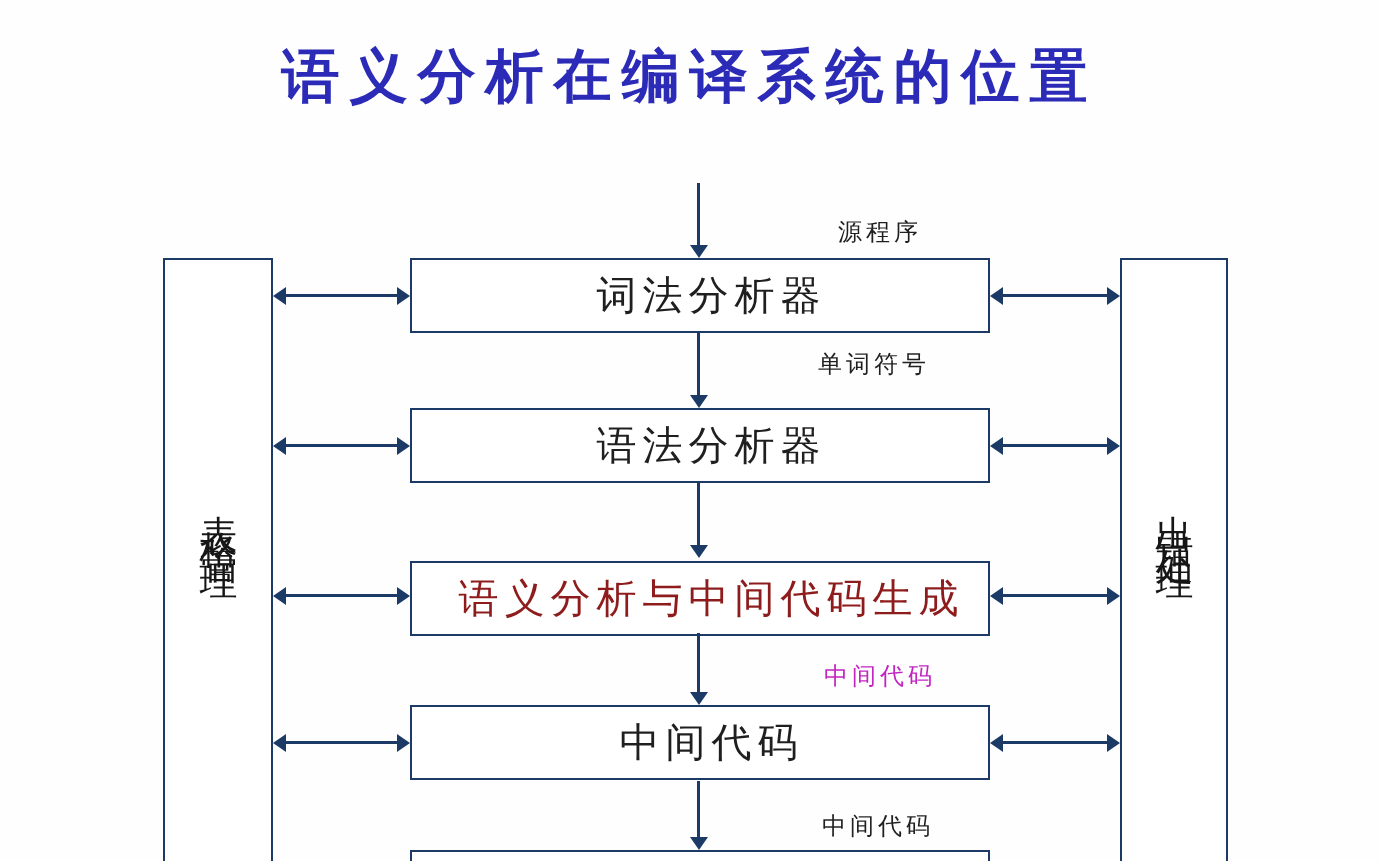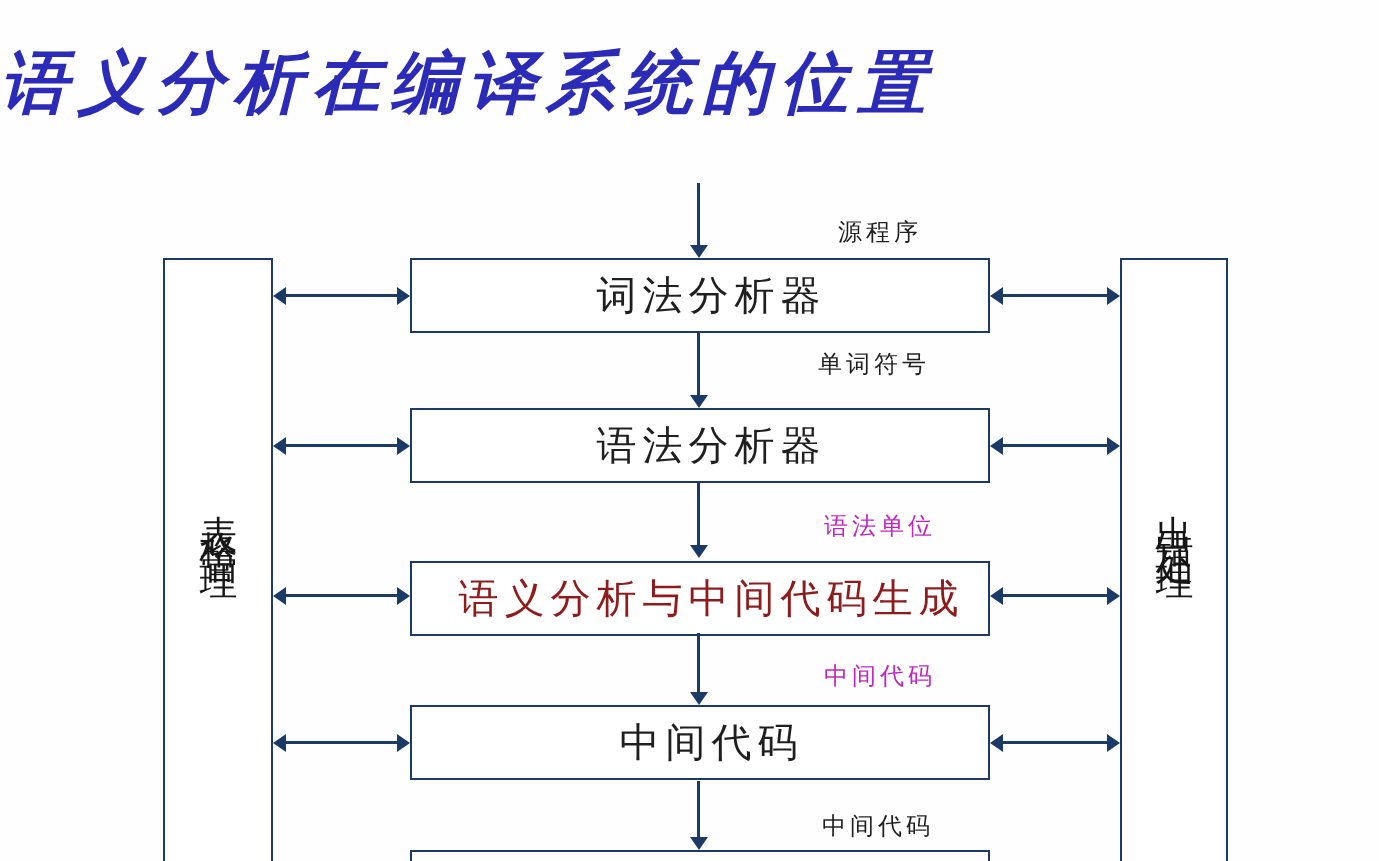--- a/index.html
+++ b/index.html
@@ -14,23 +14,23 @@
     height: 861px;
     overflow: hidden;
     background: #fefefe;
   }
   
   .title {
     position: absolute;
     left: 0;
     right: 0;
     top: 38px;
-    font-size: 68px;
+    text-align: center;
+    font-size: 58px;
     font-weight: bold;
-    font-style: italic;
     letter-spacing: 10px;
     color: var(--title, #2b2bb8);
     font-family: "DejaVu Serif", "Liberation Serif", serif;
   }
   
   .pbox {
     position: absolute;
     left: 410px;
     width: 580px;
     height: 75px;
@@ -151,17 +151,16 @@
   <div class="h-arrow" style="left:286px; width:111px; top:594px;"></div>
   <div class="h-arrow" style="left:286px; width:111px; top:741px;"></div>
 
   <div class="h-arrow" style="left:1003px; width:104px; top:294px;"></div>
   <div class="h-arrow" style="left:1003px; width:104px; top:444px;"></div>
   <div class="h-arrow" style="left:1003px; width:104px; top:594px;"></div>
   <div class="h-arrow" style="left:1003px; width:104px; top:741px;"></div>
 
   <div class="edge-label" style="left:838px; top:216px;">源程序</div>
   <div class="edge-label" style="left:818px; top:348px;">单词符号</div>
-  <div class="edge-label magenta" style="left:824px; top:510px;">语法单位</div>
   <div class="edge-label magenta" style="left:824px; top:660px;">中间代码</div>
   <div class="edge-label" style="left:822px; top:810px;">中间代码</div>
 
 </div>
 
 </body></html>

